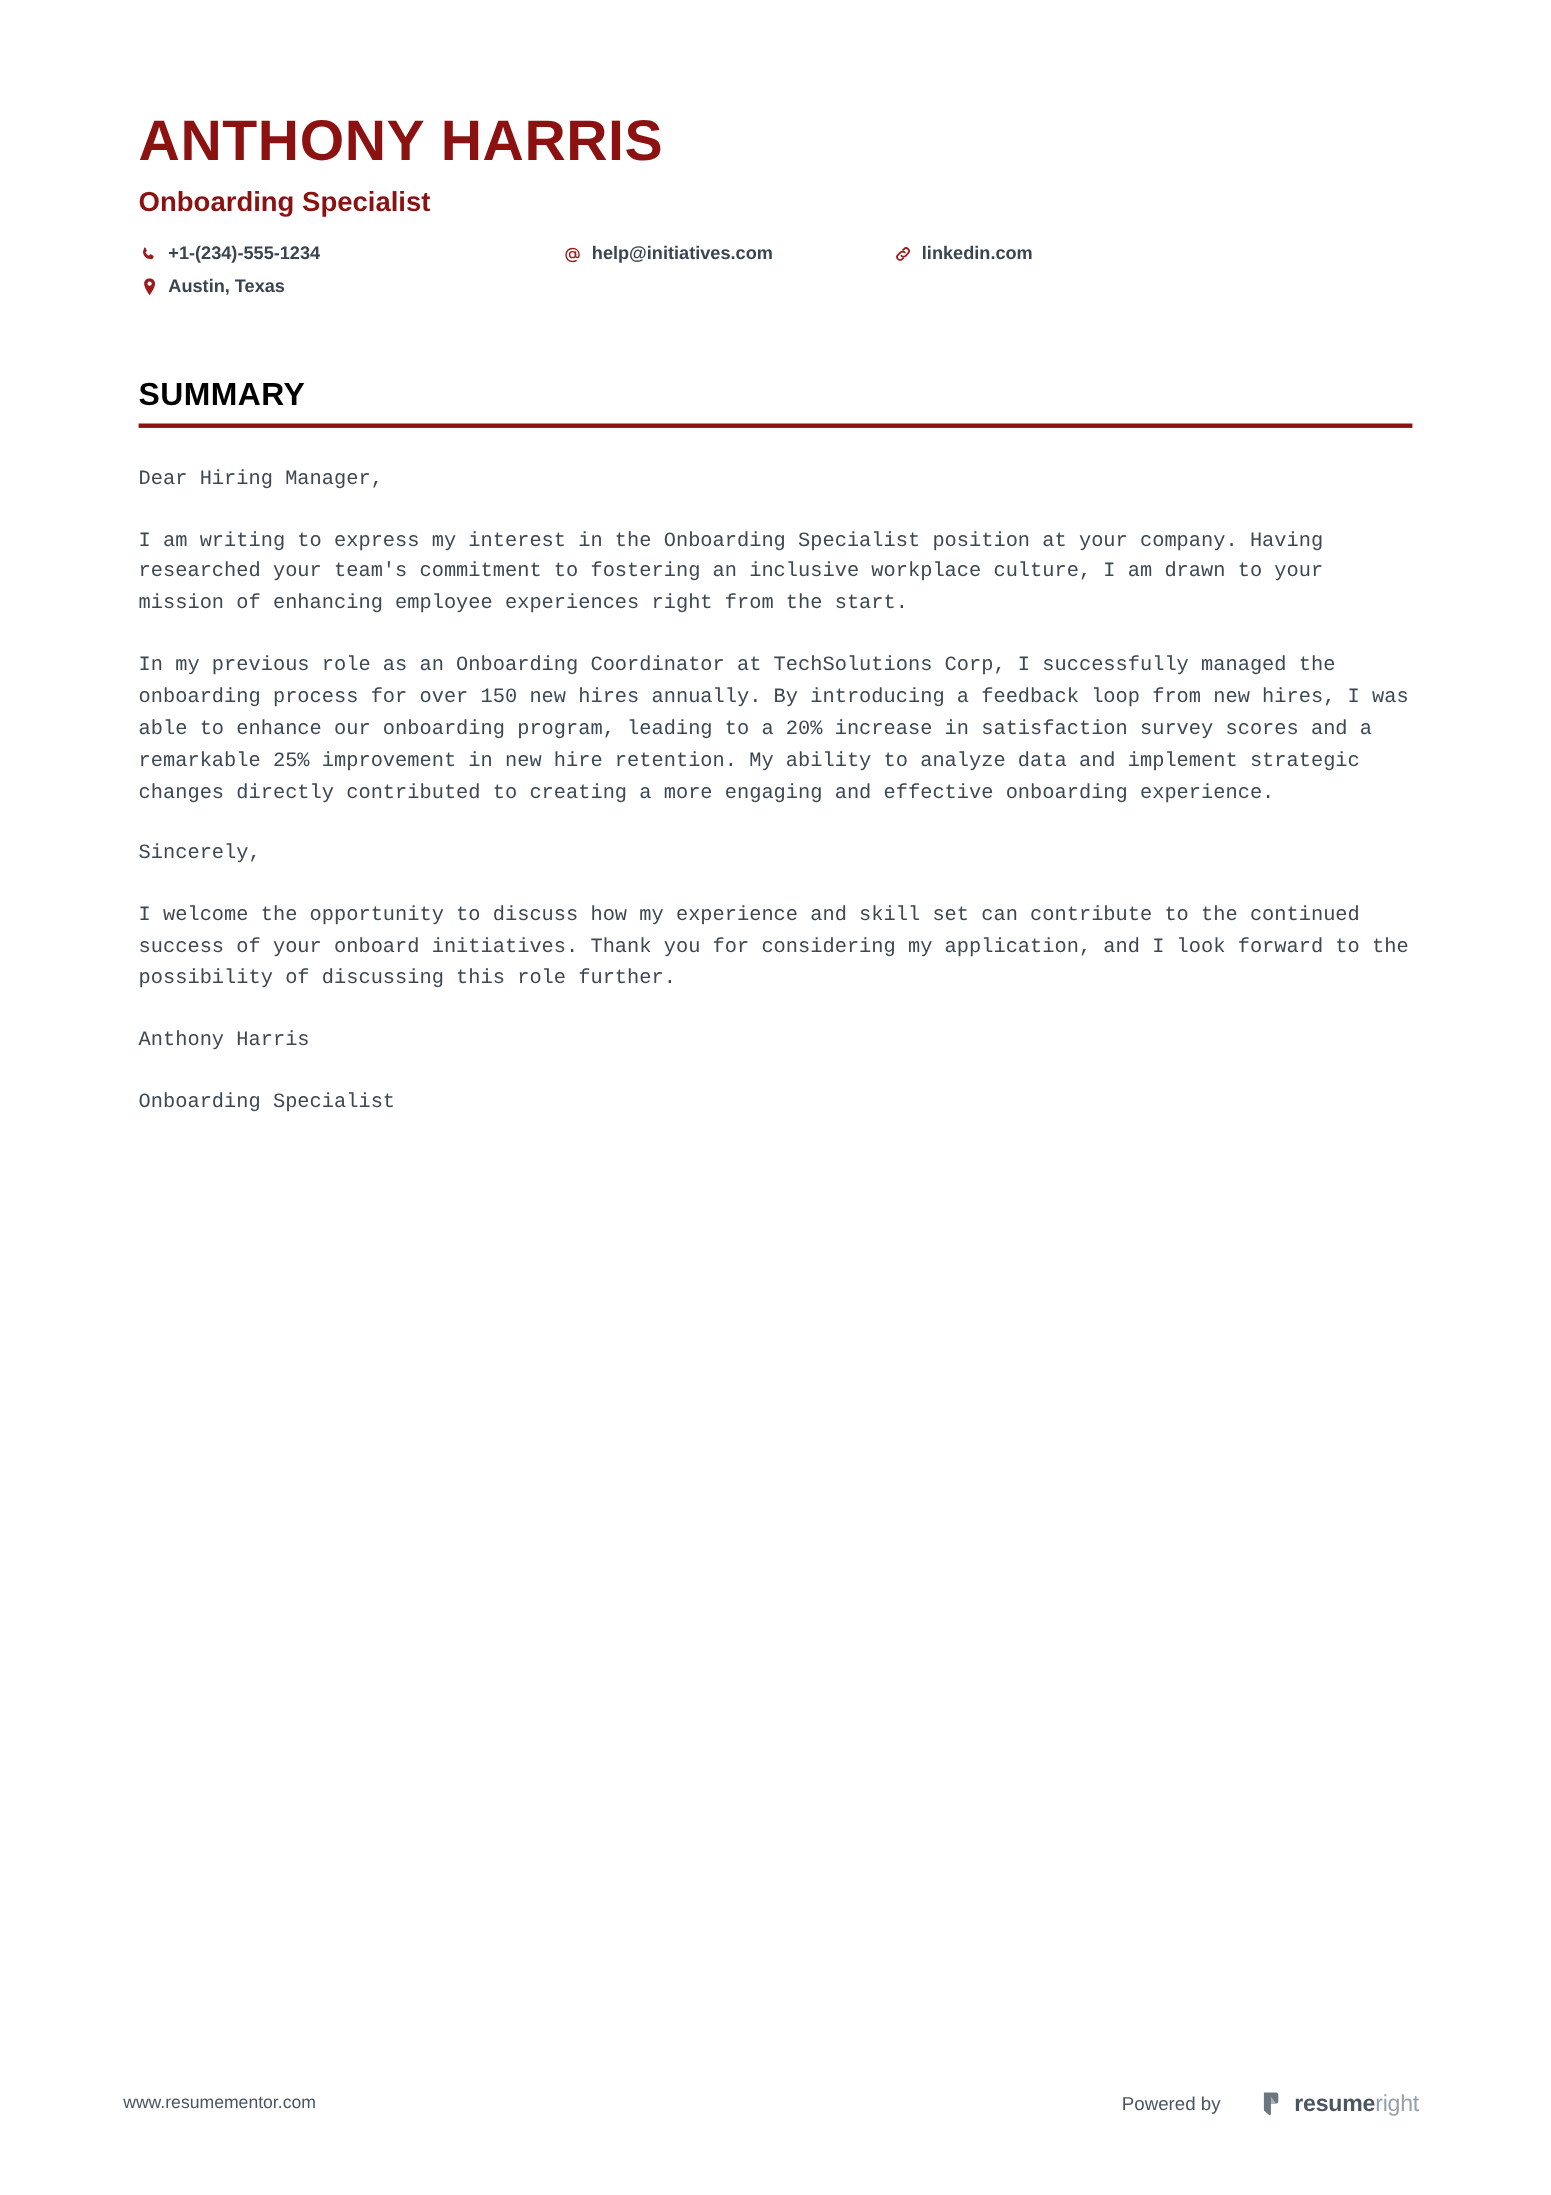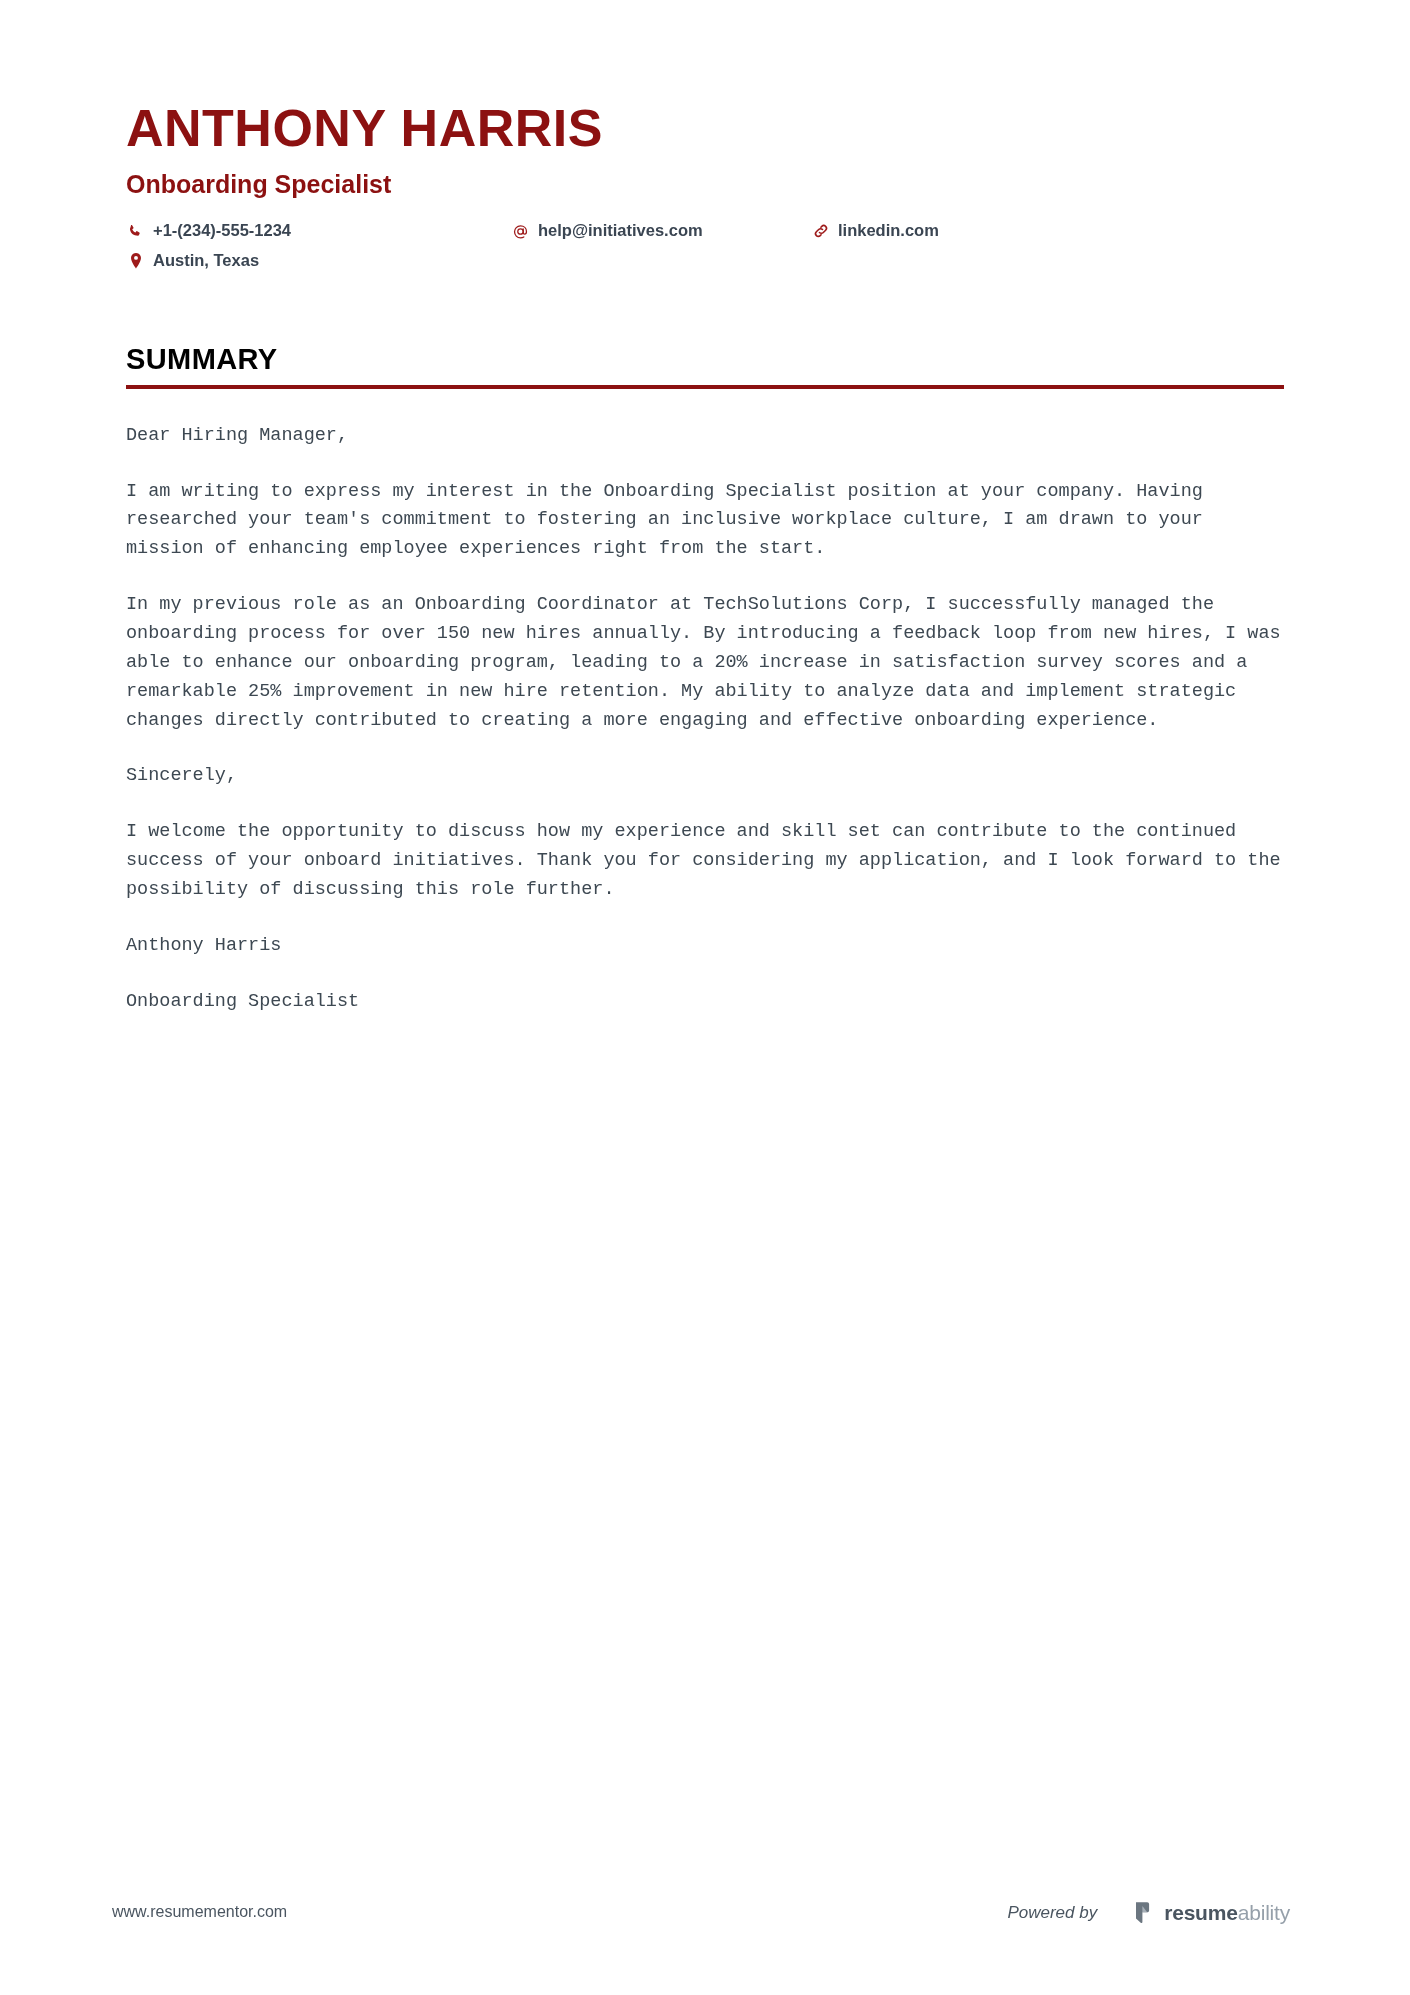--- a/index.html
+++ b/index.html
@@ -131,21 +131,20 @@
     position: absolute;
     right: 112px;
     top: 25px;
     display: flex;
     align-items: center;
   }
   .powered-by {
     font-size: 17px;
     color: #4A5560;
     margin-right: 37px;
-    font-style: italic;
   }
   .brand-lockup {
     display: flex;
     align-items: center;
   }
   .brand-mark {
     width: 21px;
     height: 25px;
     margin-right: 9px;
     display: inline-flex;
@@ -243,18 +242,18 @@
     <div class="footer-url">www.resumementor.com</div>
     <div class="footer-brand">
       <span class="powered-by">Powered by</span>
       <span class="brand-lockup">
         <span class="brand-mark">
           <svg width="21" height="25" viewBox="0 0 21 25" fill="none">
             <path d="M2 2.2h11.2c1.1 0 1.9.9 1.9 1.9v6.3c0 1-.8 1.9-1.9 1.9H8.4v9.6c0 .9-1 1.4-1.7.9L2 18.6V2.2z" fill="#6B7680"></path>
             <path d="M8.4 12.3h4.8L8.4 6.1v6.2z" fill="#A7B0B8"></path>
           </svg>
         </span>
-        <span class="brand-text"><span class="brand-strong">resume</span><span class="brand-light">ability</span></span>
+        <span class="brand-text"><span class="brand-strong">resume</span><span class="brand-light">right</span></span>
       </span>
     </div>
   </div>
 
 </div>
 
 </body></html>

